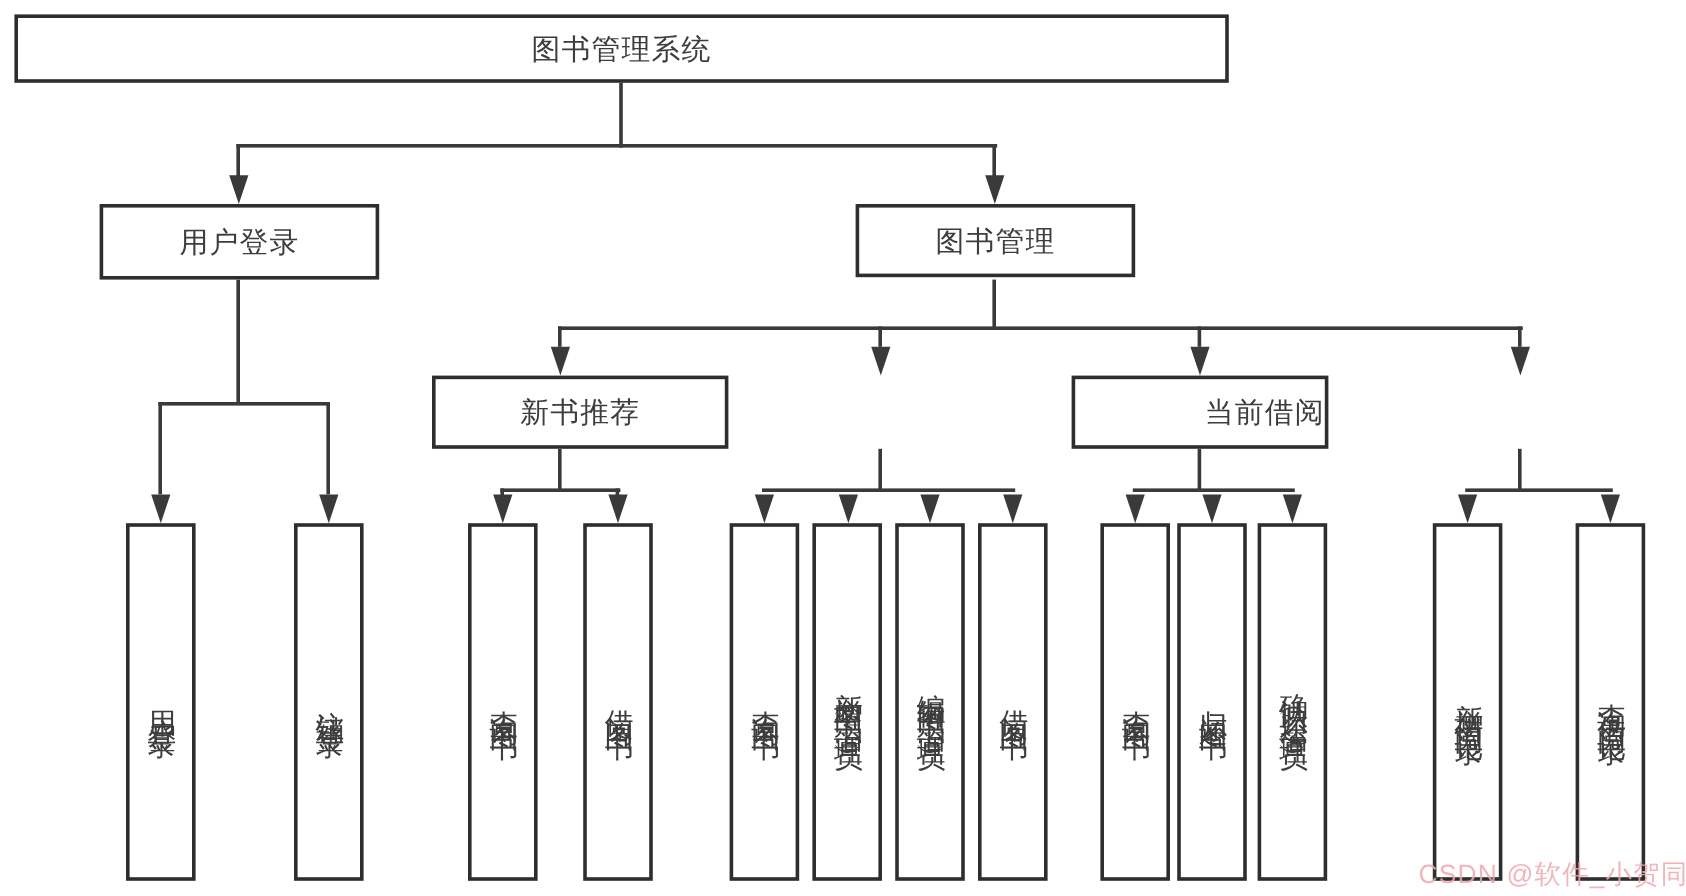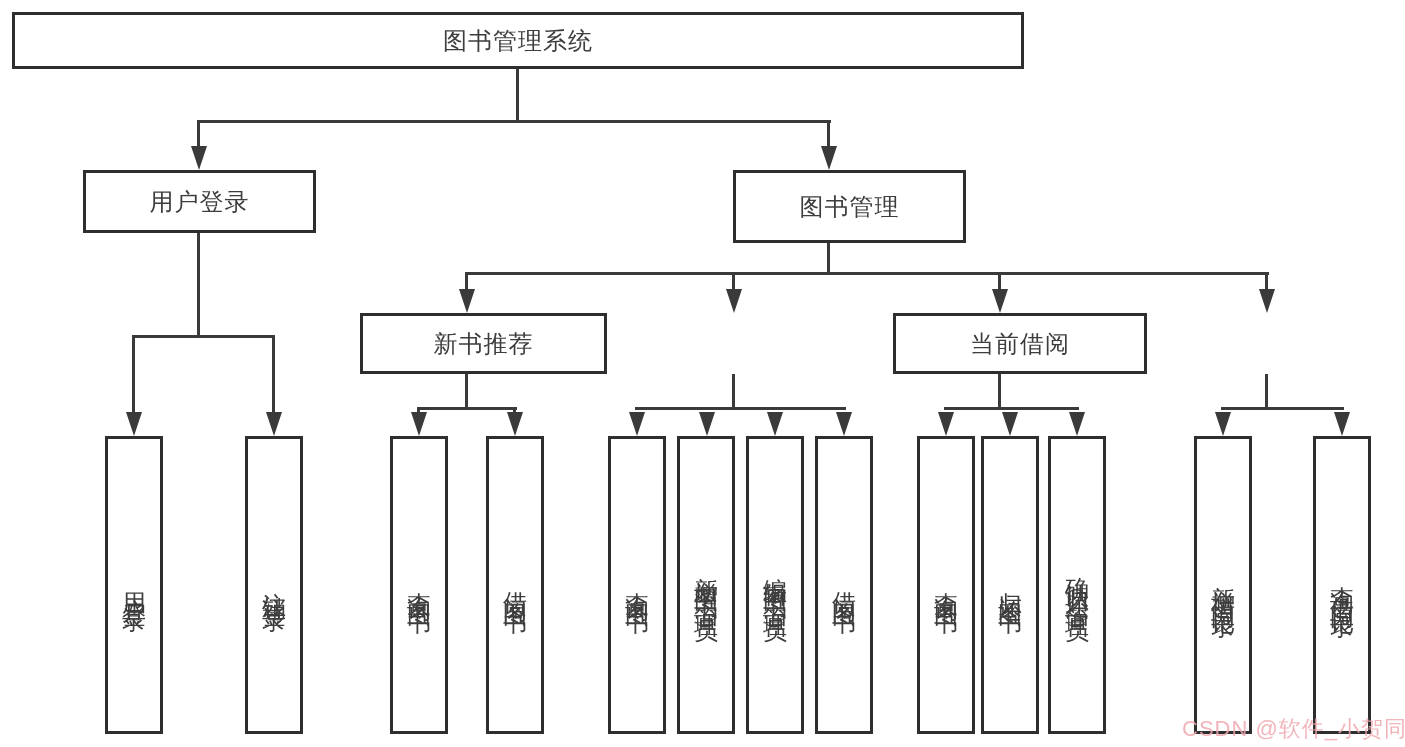--- a/index.html
+++ b/index.html
@@ -70,21 +70,21 @@
   <div class="vline" style="left:516px;top:68px;height:55px;"></div>
   <div class="hline" style="left:197px;top:120px;width:634px;"></div>
   <div class="vline" style="left:197px;top:120px;height:28px;"></div>
   <div class="vline" style="left:827px;top:120px;height:28px;"></div>
   <div class="arrow" style="left:191px;top:146px;"></div>
   <div class="arrow" style="left:821px;top:146px;"></div>
 
   <div class="node" style="left:83px;top:170px;width:233px;height:63px;">
     <span class="h-label">用户登录</span>
   </div>
-  <div class="node" style="left:733px;top:170px;width:233px;height:73px;">
+  <div class="node" style="left:713px;top:170px;width:233px;height:61px;">
     <span class="h-label">图书管理</span>
   </div>
 
   <div class="vline" style="left:197px;top:233px;height:104px;"></div>
   <div class="hline" style="left:132px;top:335px;width:143px;"></div>
   <div class="vline" style="left:132px;top:335px;height:77px;"></div>
   <div class="vline" style="left:272px;top:335px;height:77px;"></div>
   <div class="arrow" style="left:126px;top:412px;"></div>
   <div class="arrow" style="left:266px;top:412px;"></div>
 
@@ -95,21 +95,21 @@
   <div class="vline" style="left:998px;top:272px;height:17px;"></div>
   <div class="vline" style="left:1265px;top:272px;height:17px;"></div>
   <div class="arrow" style="left:459px;top:289px;"></div>
   <div class="arrow" style="left:726px;top:289px;"></div>
   <div class="arrow" style="left:992px;top:289px;"></div>
   <div class="arrow" style="left:1259px;top:289px;"></div>
 
   <div class="node" style="left:360px;top:313px;width:247px;height:61px;">
     <span class="h-label">新书推荐</span>
   </div>
-  <div class="node" style="left:893px;top:313px;width:254px;height:61px;">
+  <div class="node" style="left:893px;top:313px;width:214px;height:61px;justify-content:flex-end;">
     <span class="h-label">当前借阅</span>
   </div>
 
   <div class="vline" style="left:465px;top:374px;height:35px;"></div>
   <div class="hline" style="left:417px;top:407px;width:100px;"></div>
   <div class="vline" style="left:417px;top:407px;height:7px;"></div>
   <div class="vline" style="left:513px;top:407px;height:7px;"></div>
   <div class="arrow" style="left:411px;top:412px;"></div>
   <div class="arrow" style="left:507px;top:412px;"></div>
 

